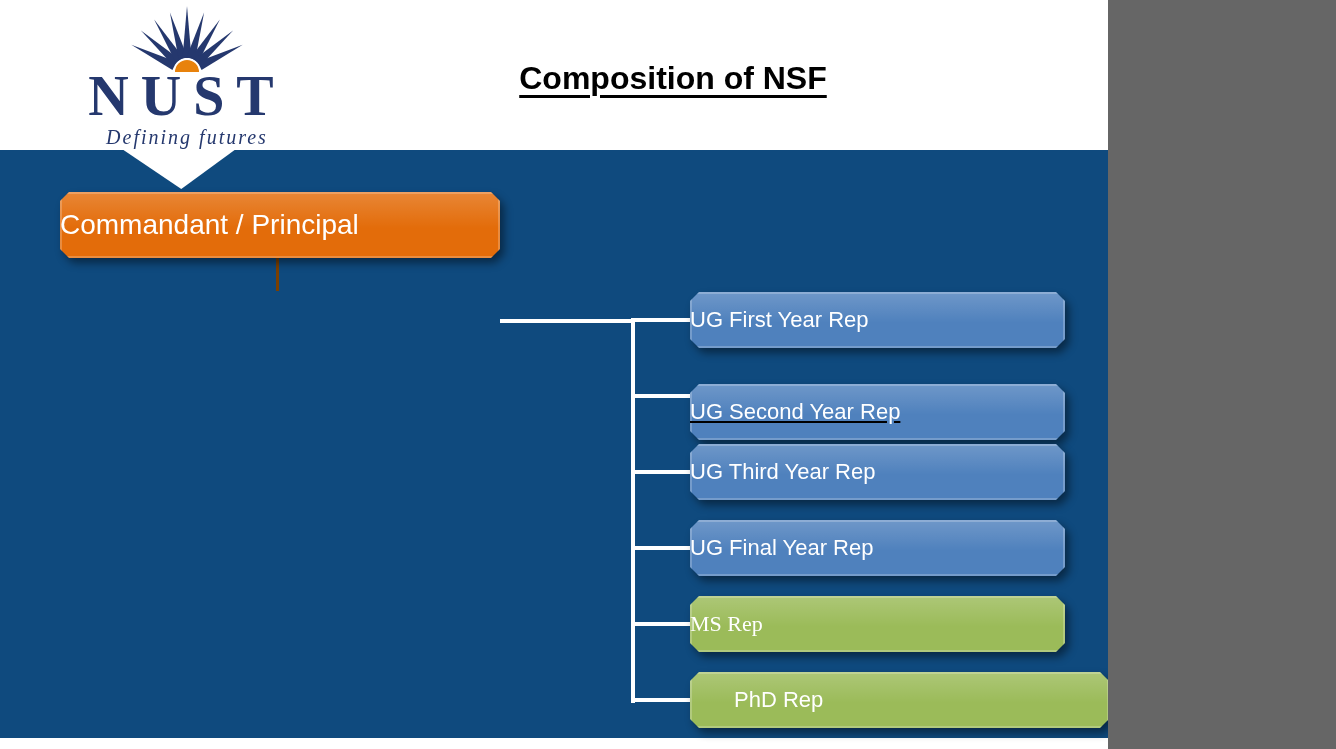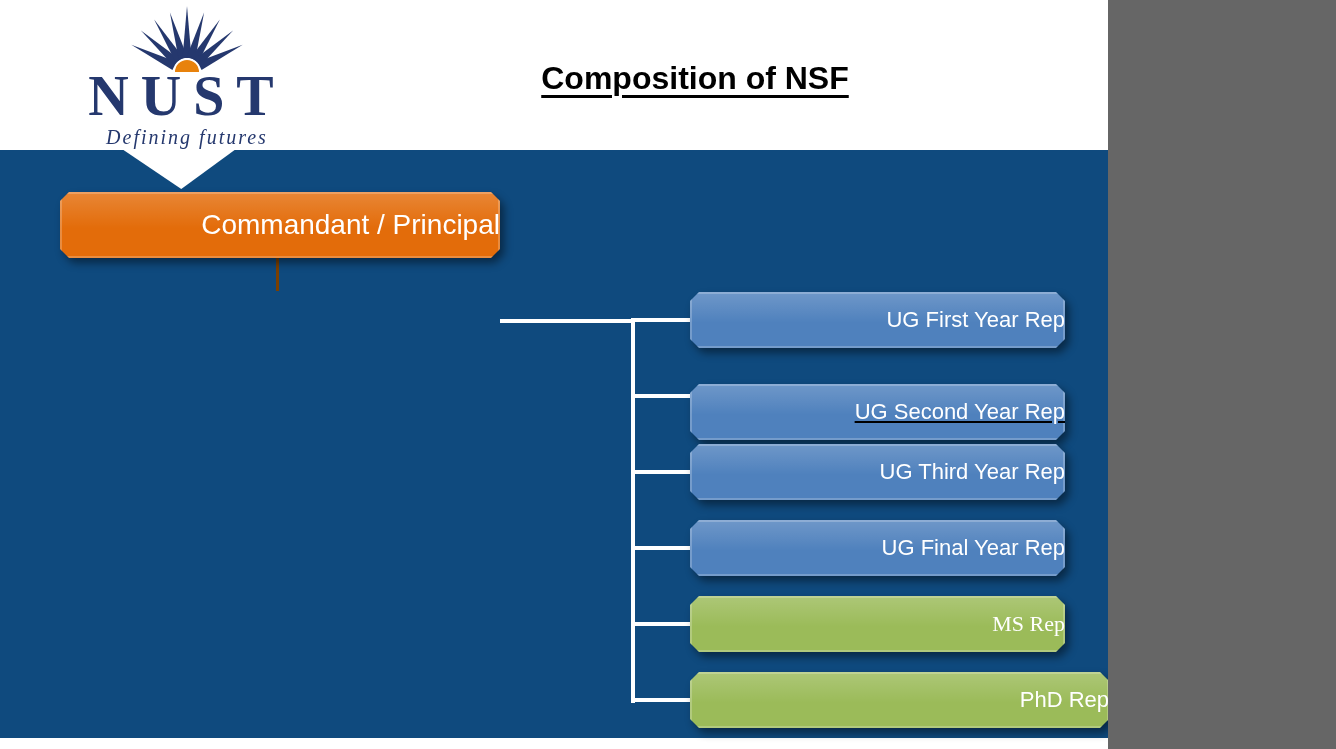--- a/index.html
+++ b/index.html
@@ -3,21 +3,21 @@
 <meta charset="utf-8">
 <style>
   html,body{margin:0;padding:0;background:#666;}
   #stage{
     position:relative;width:1108px;height:749px;overflow:hidden;
     font-family:"Liberation Sans",sans-serif;background:#ffffff;
   }
   
   #header{position:absolute;left:0;top:0;width:1336px;height:150px;background:#ffffff;}
   #slide-title{
-    position:absolute;left:450px;top:60px;width:490px;text-align:center;
+    position:absolute;left:428px;top:60px;width:490px;text-align:center;
     font-size:32px;font-weight:bold;color:#000;
     text-decoration:underline;text-underline-offset:6px;text-decoration-thickness:3px;
   }
   #logo{position:absolute;left:52px;top:2px;width:270px;text-align:center;color:#25386e;}
   #logo svg{display:block;margin:0 auto -10px auto;}
   #logo-name{
     font-family:"Liberation Serif",serif;font-weight:bold;font-size:56px;
     letter-spacing:12px;line-height:1.0;color:#25386e;
   }
   #logo-tagline{
@@ -28,21 +28,21 @@
   #header-pointer{
     position:absolute;left:122px;top:149px;width:114px;height:40px;background:#ffffff;
     clip-path:polygon(0 0,100% 0,52% 100%);z-index:3;
   }
   
   #body-panel{position:absolute;left:0;top:150px;width:1336px;height:588px;background:#0f4a7e;}
   #footer-strip{position:absolute;left:0;top:738px;width:1336px;height:11px;background:#ffffff;}
   
   .box-wrap{position:absolute;filter:drop-shadow(4px 5px 4px rgba(0,0,0,0.45));z-index:5;}
   .org-box{
-    width:100%;height:100%;display:flex;align-items:center;justify-content:flex-end;
+    width:100%;height:100%;display:flex;align-items:center;justify-content:flex-start;
     color:#ffffff;
     clip-path:polygon(9px 0,calc(100% - 9px) 0,100% 9px,100% calc(100% - 9px),
                       calc(100% - 9px) 100%,9px 100%,0 calc(100% - 9px),0 9px);
     box-shadow:inset 0 0 0 2px rgba(255,255,255,0.22);
     background-image:linear-gradient(180deg,rgba(255,255,255,0.18),rgba(255,255,255,0) 55%);
   }
   #root-wrap{left:60px;top:192px;width:440px;height:66px;}
   #root-box{background-color:#e36c0a;}
   #sponsor-wrap{left:60px;top:289px;width:440px;height:64px;}
   #sponsor-box{background-color:#4f81bd;}

